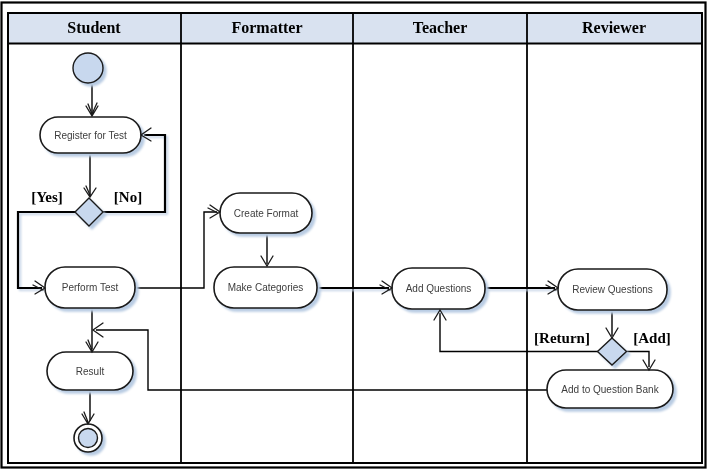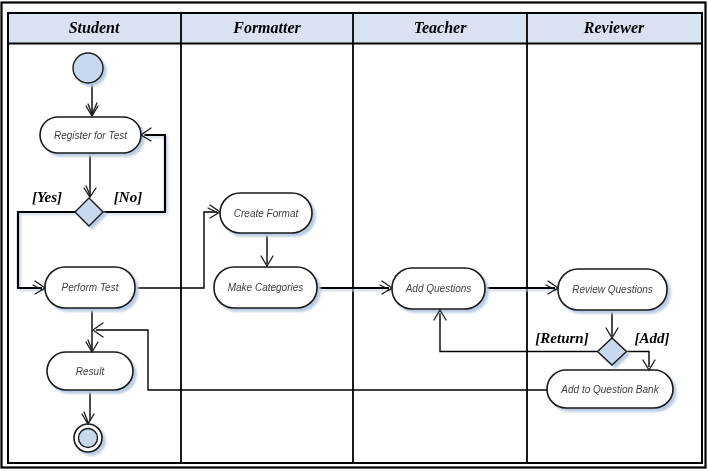--- a/index.html
+++ b/index.html
@@ -1,16 +1,16 @@
 <!DOCTYPE html>
 <html><head>
 <meta charset="utf-8">
 <style>
   html,body{margin:0;padding:0;background:#ffffff;width:708px;height:471px;overflow:hidden;}
-  .stage{position:relative;width:708px;height:386px;font-family:"Liberation Sans","DejaVu Sans",sans-serif;font-style:italic;}
+  .stage{position:relative;width:708px;height:386px;font-family:"Liberation Sans","DejaVu Sans",sans-serif;}
   svg{display:block;}
   .shadow{filter:drop-shadow(3px 3px 1px #b9cce3);}
   .edge{stroke:#000;fill:none;stroke-width:1.4;}
   .edge-thick{stroke:#000;fill:none;stroke-width:2.2;filter:drop-shadow(2px 2px 1px #c4d3e6);}
   .arrow{stroke:#1a1a1a;fill:none;stroke-width:1.3;stroke-linecap:round;}
   .node{fill:#ffffff;stroke:#1a1a1a;stroke-width:1.6;}
   .accent{fill:#c8d8ee;stroke:#1a1a1a;stroke-width:1.4;}
   .node-label{font-family:"Liberation Sans","DejaVu Sans",sans-serif;font-size:10px;fill:#3d3d3d;text-anchor:middle;}
   .guard-label{font-family:"Liberation Serif","DejaVu Serif",serif;font-size:15px;font-weight:bold;fill:#000;text-anchor:middle;}
   .header-label{font-family:"Liberation Serif","DejaVu Serif",serif;font-size:16px;font-weight:bold;fill:#000;text-anchor:middle;}

